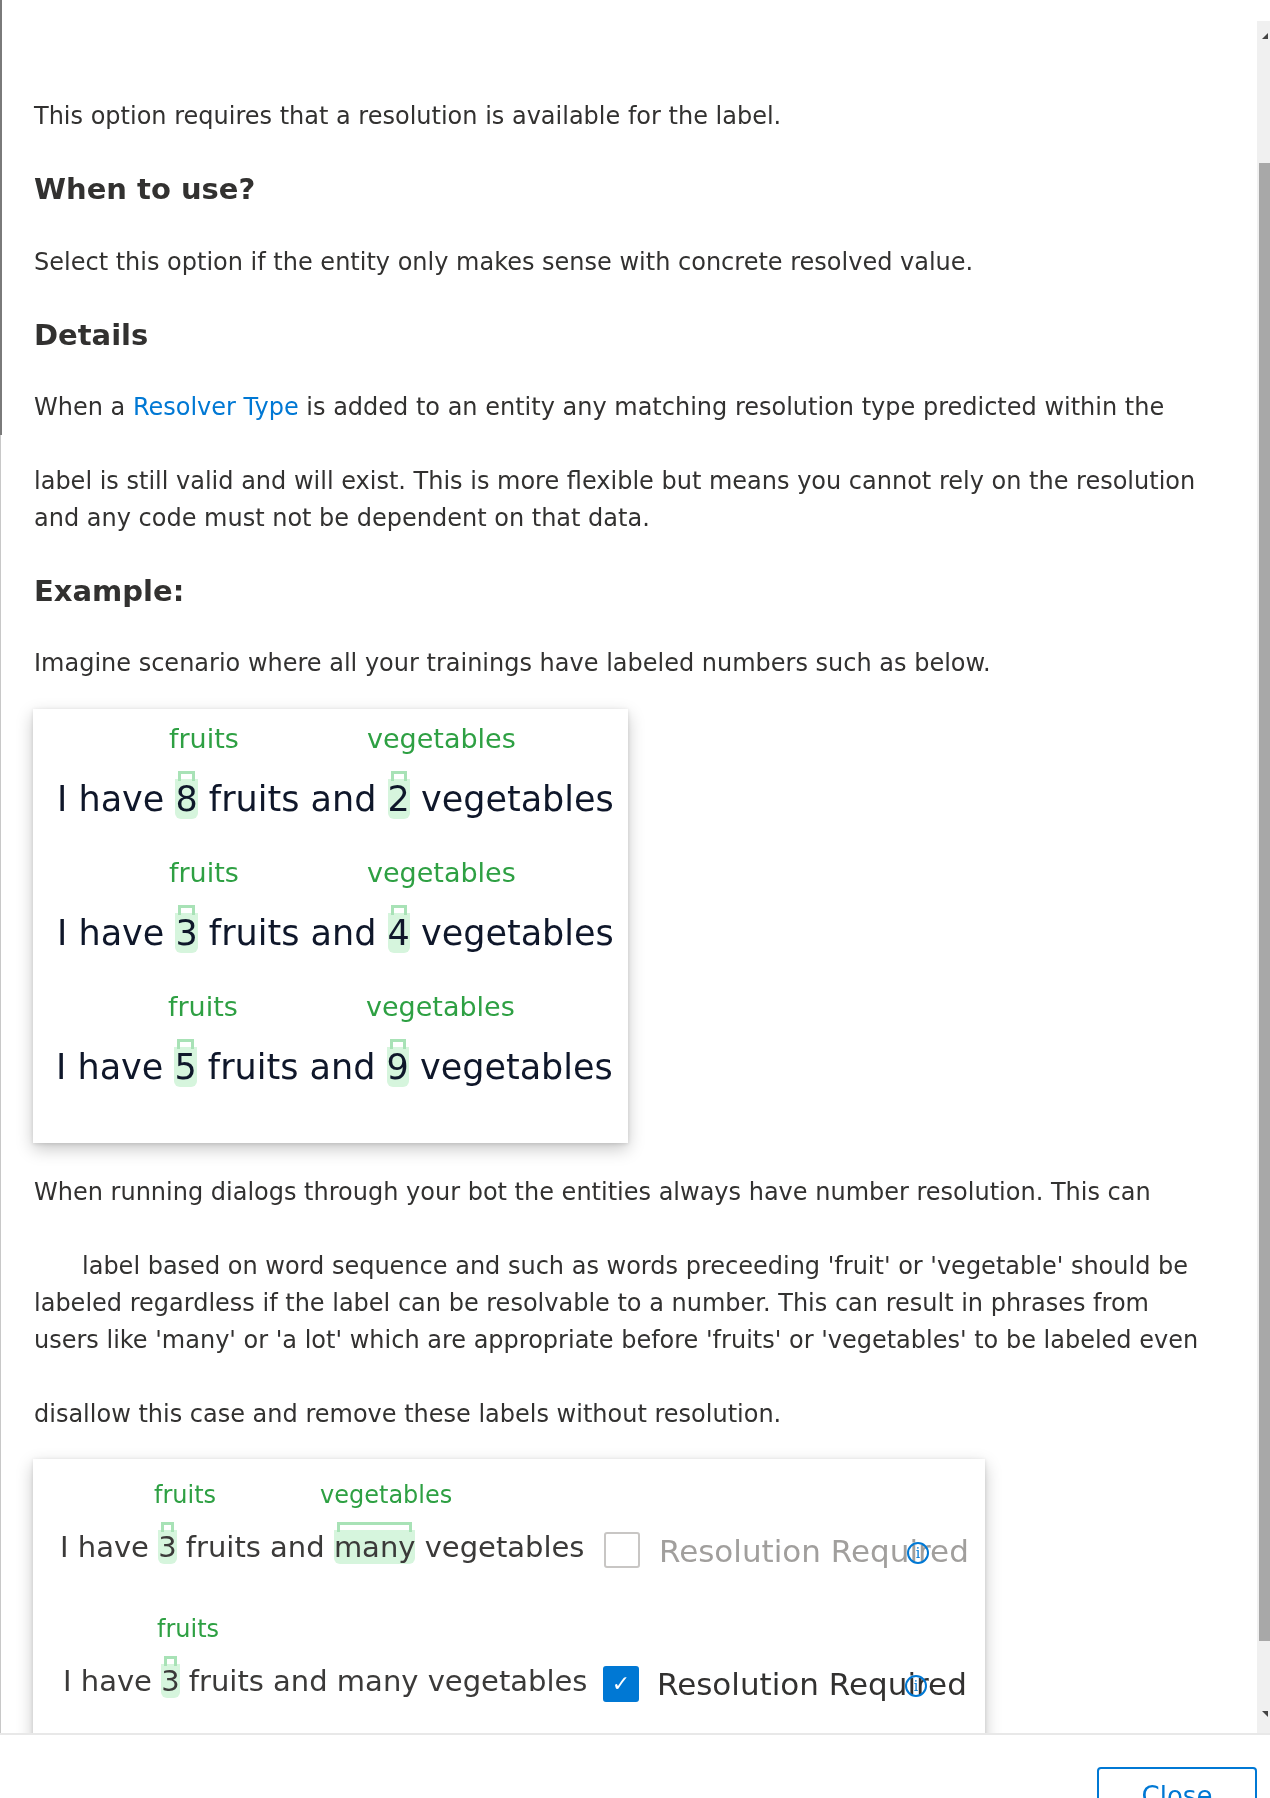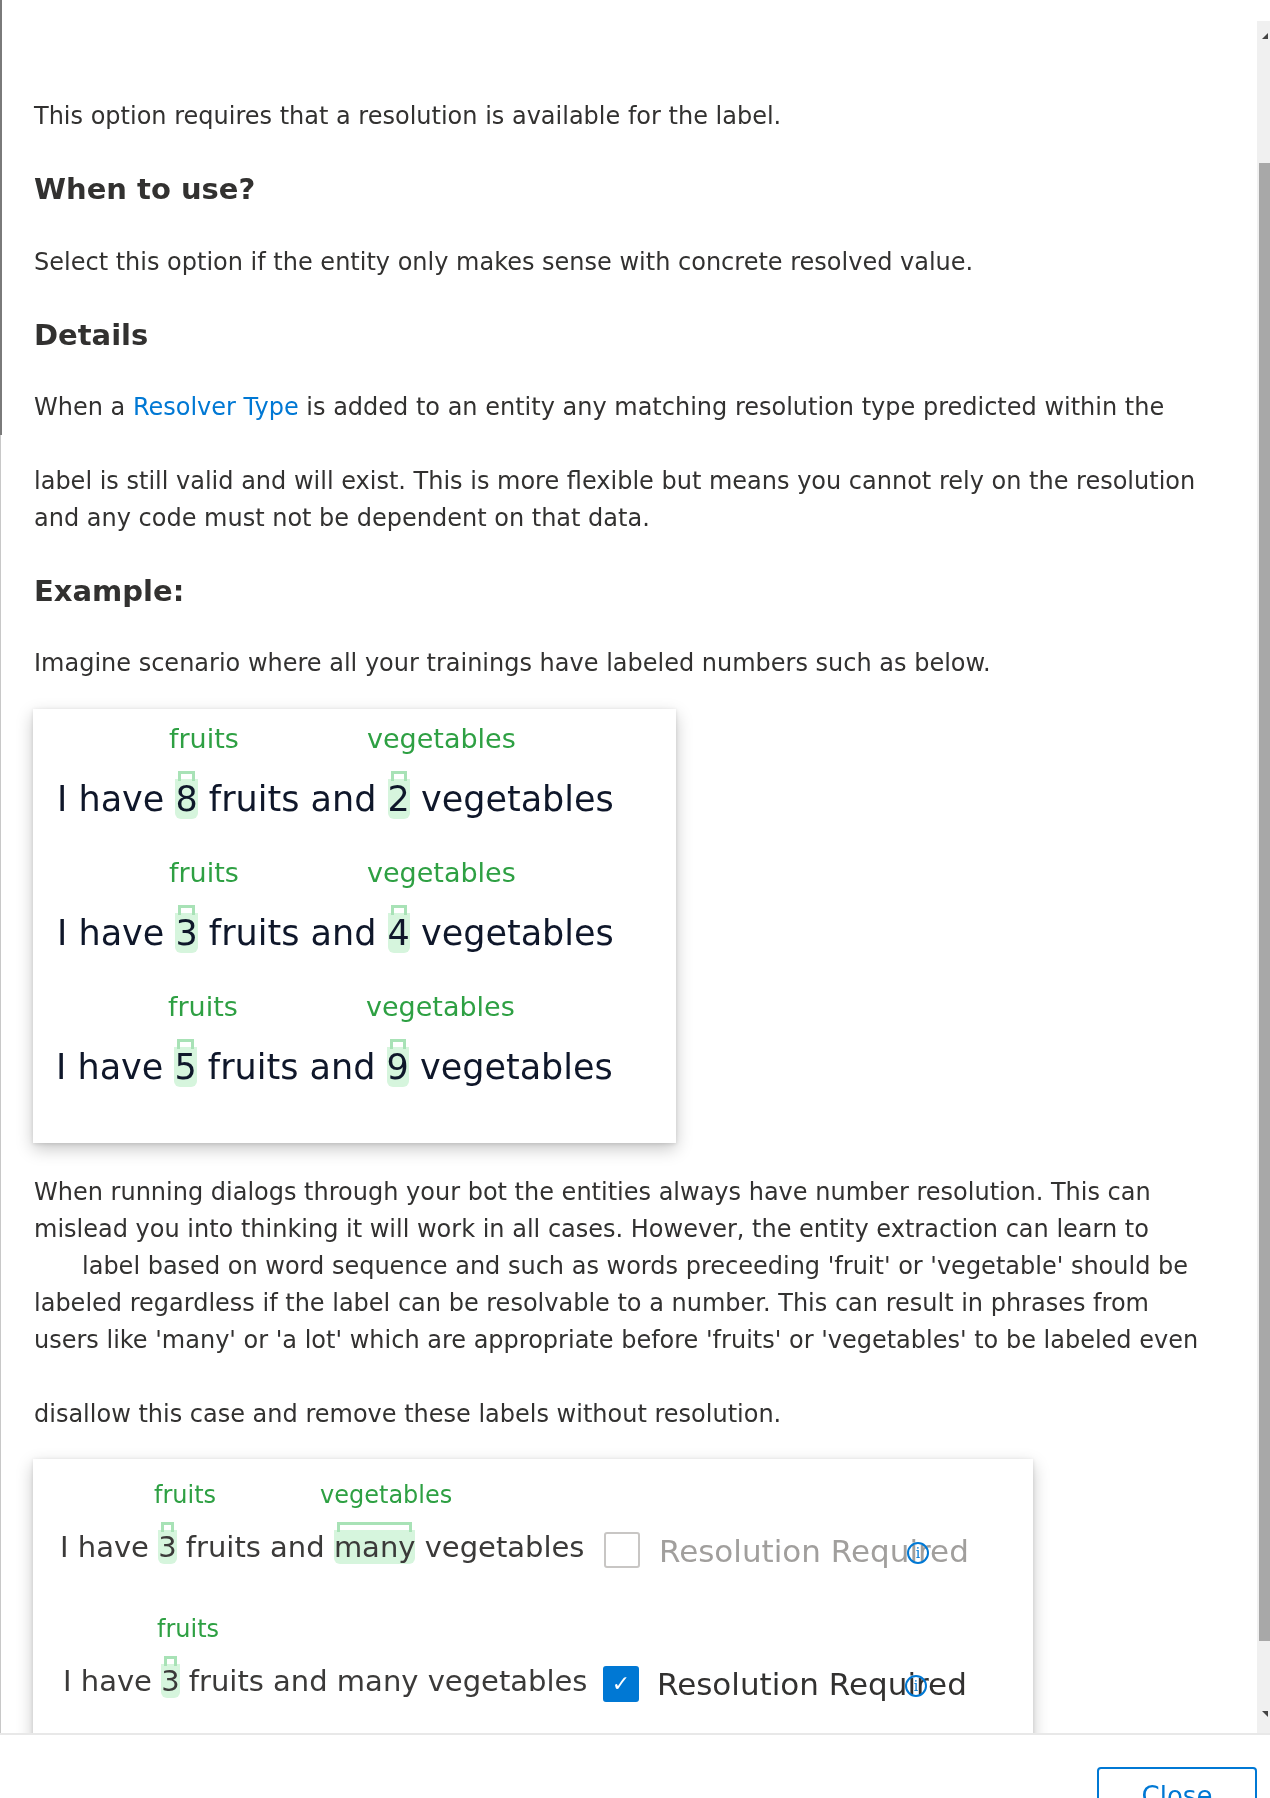--- a/index.html
+++ b/index.html
@@ -7,21 +7,21 @@
     width:1270px; height:1798px; overflow:hidden; position:relative;
     background:#ffffff; font-family:"DejaVu Sans","Liberation Sans",sans-serif; color:#323130;
   }
   .left-edge { position:absolute; left:0; top:0; width:2px; height:435px; background:#7a7a7a; }
   .left-edge2 { position:absolute; left:0; top:435px; width:1px; height:1300px; background:#c8c8c8; }
   .content { position:absolute; left:0; top:0; width:1255px; height:1733px; overflow:hidden; }
   h2.heading { position:absolute; margin:0; left:34px; font-size:29px; font-weight:bold; color:#323130; line-height:36px; }
   p.body { position:absolute; margin:0; left:34px; font-size:24px; line-height:37px; color:#323130; white-space:nowrap; }
   a.link { color:#0078d4; text-decoration:none; }
 
-  .card { position:absolute; background:#fff; box-shadow:0 6px 16px rgba(0,0,0,0.22), 0 1px 4px rgba(0,0,0,0.12);padding-left:48px; }
+  .card { position:absolute; background:#fff; box-shadow:0 6px 16px rgba(0,0,0,0.22), 0 1px 4px rgba(0,0,0,0.12); }
   .ex-row { position:absolute; left:0; }
   .ex-label { position:absolute; color:#2ea043; font-size:27px; white-space:nowrap; }
   .ex-sentence { position:absolute; white-space:nowrap; font-size:35px; color:#0f172a; }
   .tok { position:relative; display:inline-block; }
   .tok.hl { background:#d6f5dd; border-radius:0 0 6px 6px; }
   .tok.hl::before { content:""; position:absolute; left:3px; right:3px; top:-8px; height:7px; border:3px solid #a8e2b6; border-bottom:none; }
   .tok.hl::after { content:""; position:absolute; left:0; right:0; top:-10px; height:10px; background:#d6f5dd; z-index:-1; }
 
   .ex2-label { position:absolute; color:#2ea043; font-size:24px; white-space:nowrap; }
   .ex2-sentence { position:absolute; white-space:nowrap; font-size:29px; color:#3b3a39;text-align:center; }
@@ -73,21 +73,20 @@
       <div class="ex-sentence" style="left:24px; top:70px;"><span>I have </span><span class="tok hl">3</span><span> fruits and </span><span class="tok hl">4</span><span> vegetables</span></div>
     </div>
     <div class="ex-row" style="top:268px;">
       <span class="ex-label" style="left:135px; top:14px;">fruits</span>
       <span class="ex-label" style="left:333px; top:14px;">vegetables</span>
       <div class="ex-sentence" style="left:23px; top:70px;"><span>I have </span><span class="tok hl">5</span><span> fruits and </span><span class="tok hl">9</span><span> vegetables</span></div>
     </div>
   </div>
 
   <p class="body" style="top:1174px;">When running dialogs through your bot the entities always have number resolution. This can</p>
-  <p class="body" style="top:1211px;">mislead you into thinking it will work in all cases. However, the entity extraction can learn to</p>
   <p class="body" style="top:1248px;margin-left:48px;">label based on word sequence and such as words preceeding 'fruit' or 'vegetable' should be</p>
   <p class="body" style="top:1285px;">labeled regardless if the label can be resolvable to a number. This can result in phrases from</p>
   <p class="body" style="top:1322px;">users like 'many' or 'a lot' which are appropriate before 'fruits' or 'vegetables' to be labeled even</p>
   <p class="body" style="top:1396px;">disallow this case and remove these labels without resolution.</p>
 
   <div class="card" style="left:33px; top:1459px; width:952px; height:320px;">
     <span class="ex2-label" style="left:121px; top:22px;">fruits</span>
     <span class="ex2-label" style="left:287px; top:22px;">vegetables</span>
     <div class="ex2-sentence" style="left:27px; top:71px;"><span>I have </span><span class="tok hl">3</span><span> fruits and </span><span class="tok hl">many</span><span> vegetables</span></div>
     <div class="chk off" style="left:571px; top:73px;"></div>

